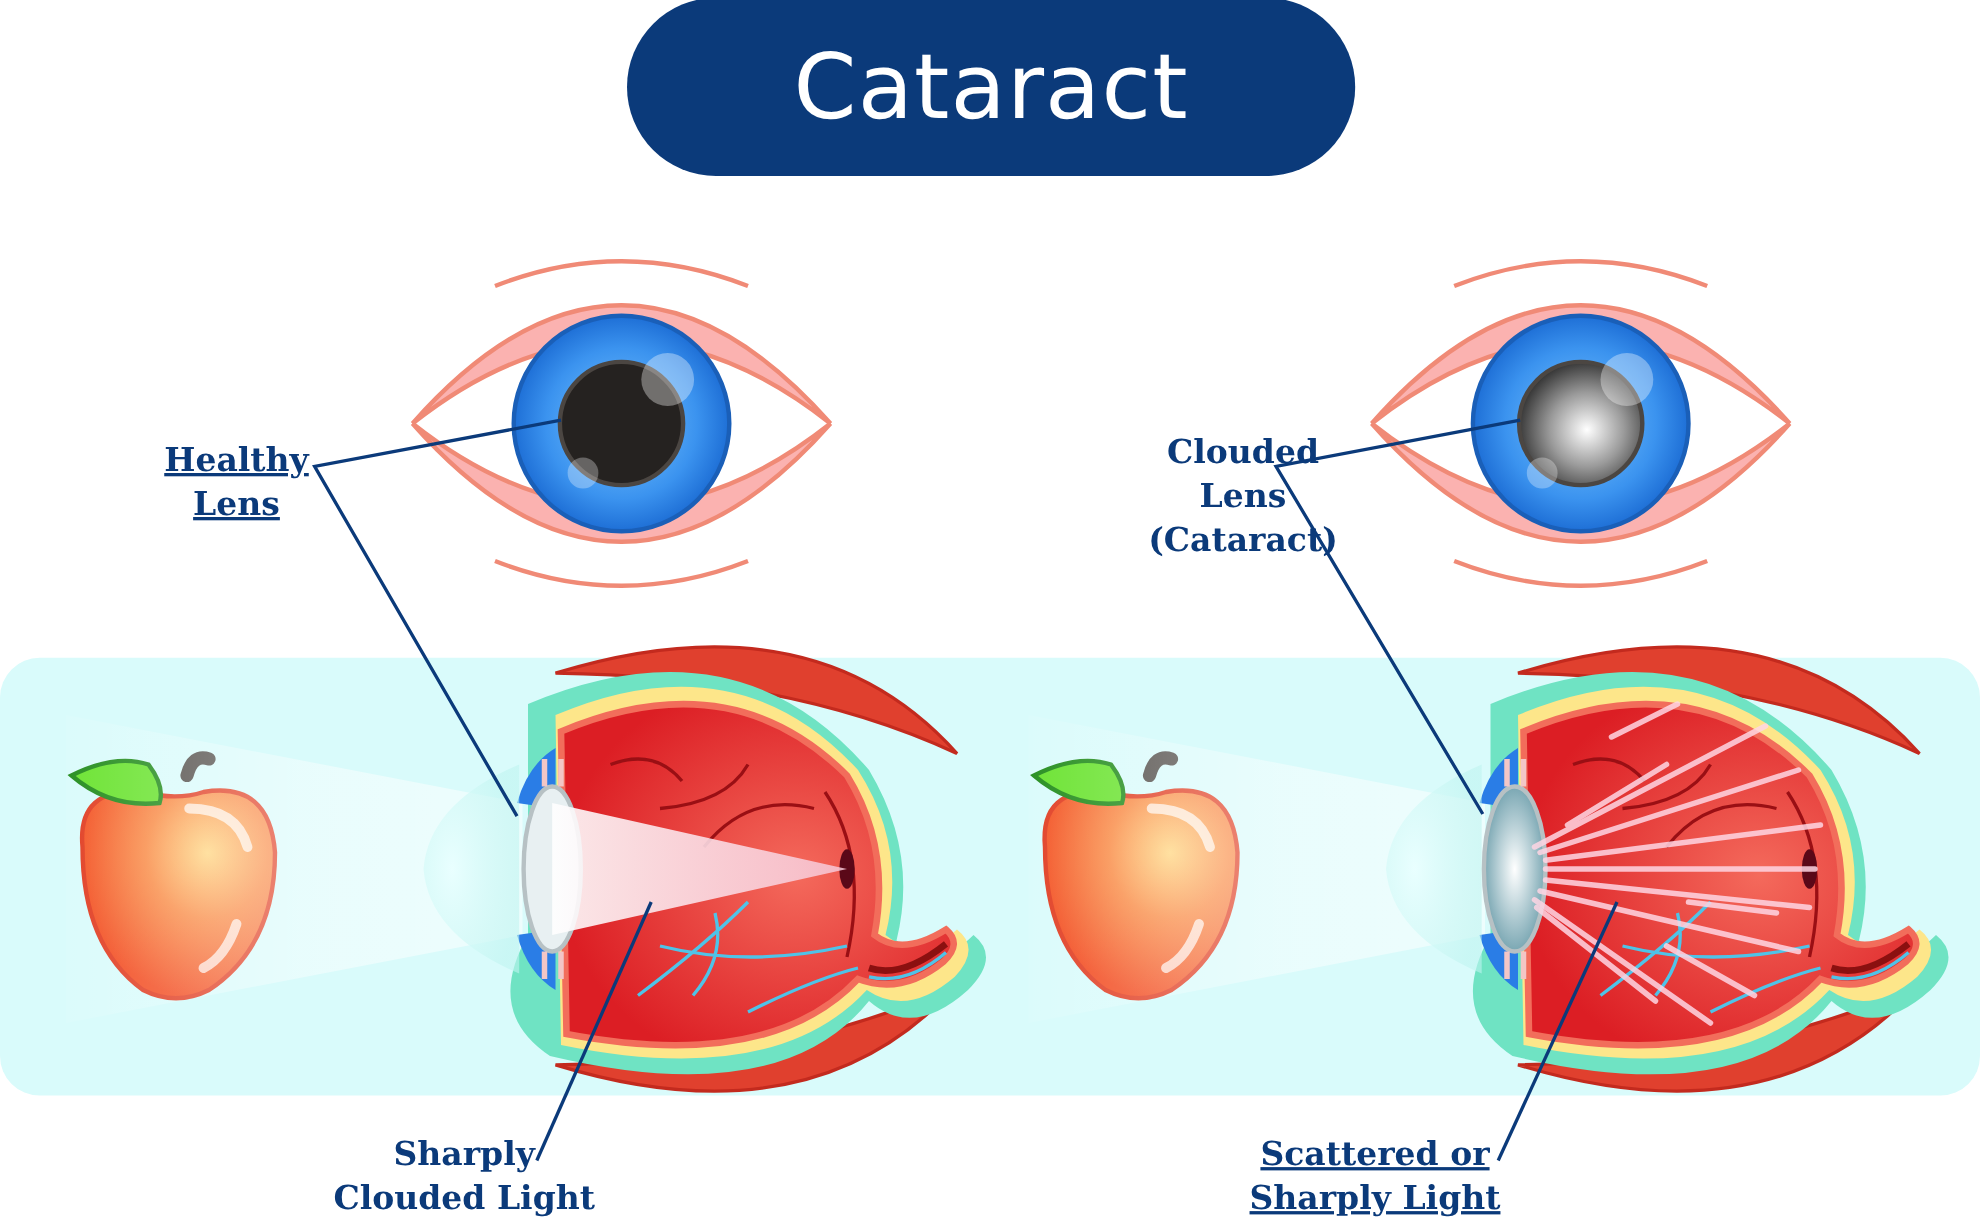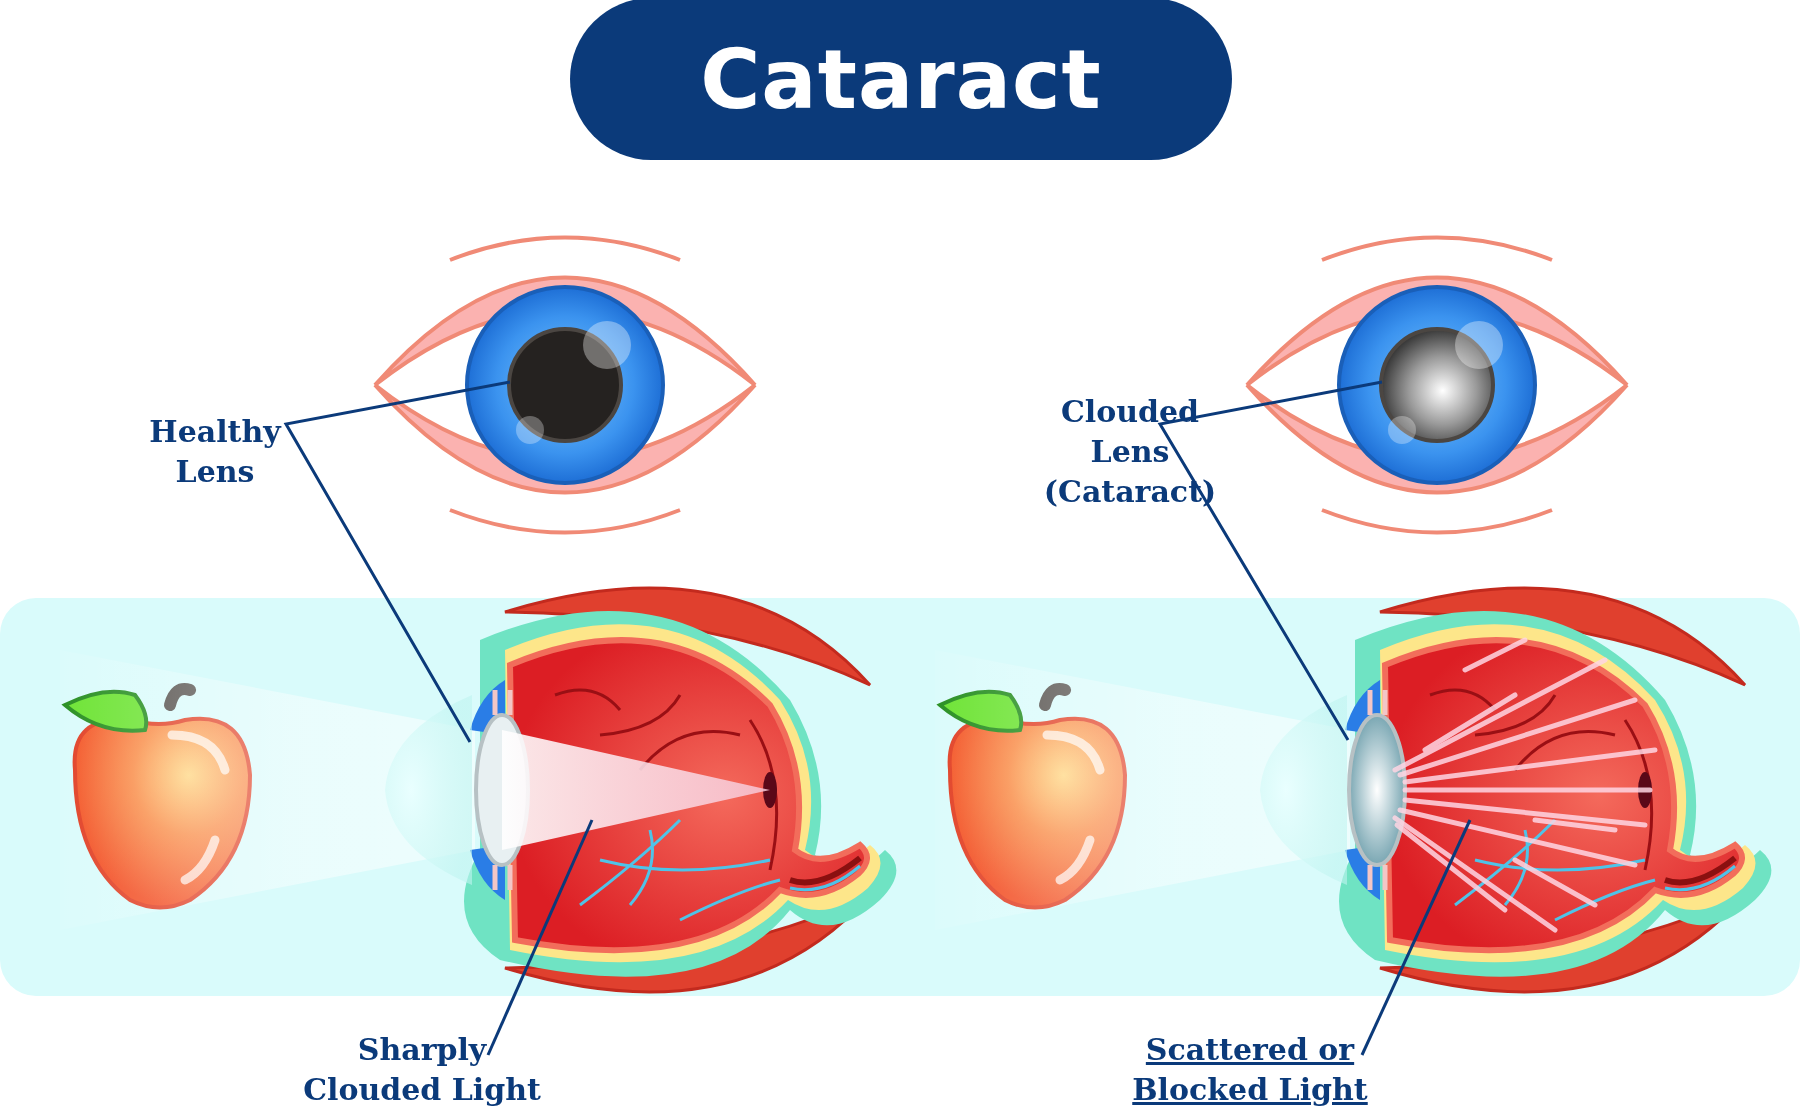--- a/index.html
+++ b/index.html
@@ -1,21 +1,21 @@
 <!DOCTYPE html>
 <html><head>
 <meta charset="utf-8">
 <style>
   html, body { margin: 0; padding: 0; background: #ffffff; }
   body { width: 1800px; height: 1111px; position: relative; overflow: hidden;
          font-family: "DejaVu Serif", "Liberation Serif", serif; }
   .title-pill { position: absolute; left: 570px; top: 0; width: 662px; height: 162px;
     background: #0b3a7a; border-radius: 0 0 0 0; border-radius: 81px; top: -2px;
     display: flex; align-items: center; justify-content: center; }
-  .title-text { color: #ffffff; font-weight: bold; font-size: 82px; letter-spacing: 1px;
+  .title-text { color: #ffffff; font-weight: normal; font-size: 82px; letter-spacing: 1px;
     font-family: "DejaVu Sans", "Liberation Sans", sans-serif; }
   svg.stage { position: absolute; left: 0; top: 0; }
   .label { position: absolute; color: #0b3a7a; font-weight: bold; font-size: 30px;
     text-align: center; line-height: 40px; font-family: "DejaVu Serif", "Liberation Serif", serif; }
   .label div { white-space: nowrap; }
 </style>
 </head>
 <body>
 
 <div class="title-pill">
@@ -174,32 +174,32 @@
   </g>
 
   <g stroke="#0b3a7a" stroke-width="3" fill="none">
     <polyline points="510,382 286,424 470,742"></polyline>
     <line x1="592" y1="820" x2="488" y2="1055"></line>
     <polyline points="1382,382 1160,424 1348,740"></polyline>
     <line x1="1470" y1="820" x2="1362" y2="1055"></line>
   </g>
 </svg>
 
-<div class="label" style="left:140px; top:412px; width:150px;">
+<div class="label" style="left:140px; top:399px; width:150px;text-decoration:underline;">
   <div>Healthy</div>
   <div>Lens</div>
 </div>
 
 <div class="label" style="left:292px; top:1030px; width:260px;">
   <div>Sharply</div>
   <div>Clouded Light</div>
 </div>
 
 <div class="label" style="left:1040px; top:392px; width:180px;">
   <div>Clouded</div>
   <div>Lens</div>
   <div>(Cataract)</div>
 </div>
 
 <div class="label" style="left:1120px; top:1030px; width:260px;text-decoration:underline;">
   <div>Scattered or</div>
-  <div>Blocked Light</div>
+  <div>Sharply Light</div>
 </div>
 
 </body></html>

